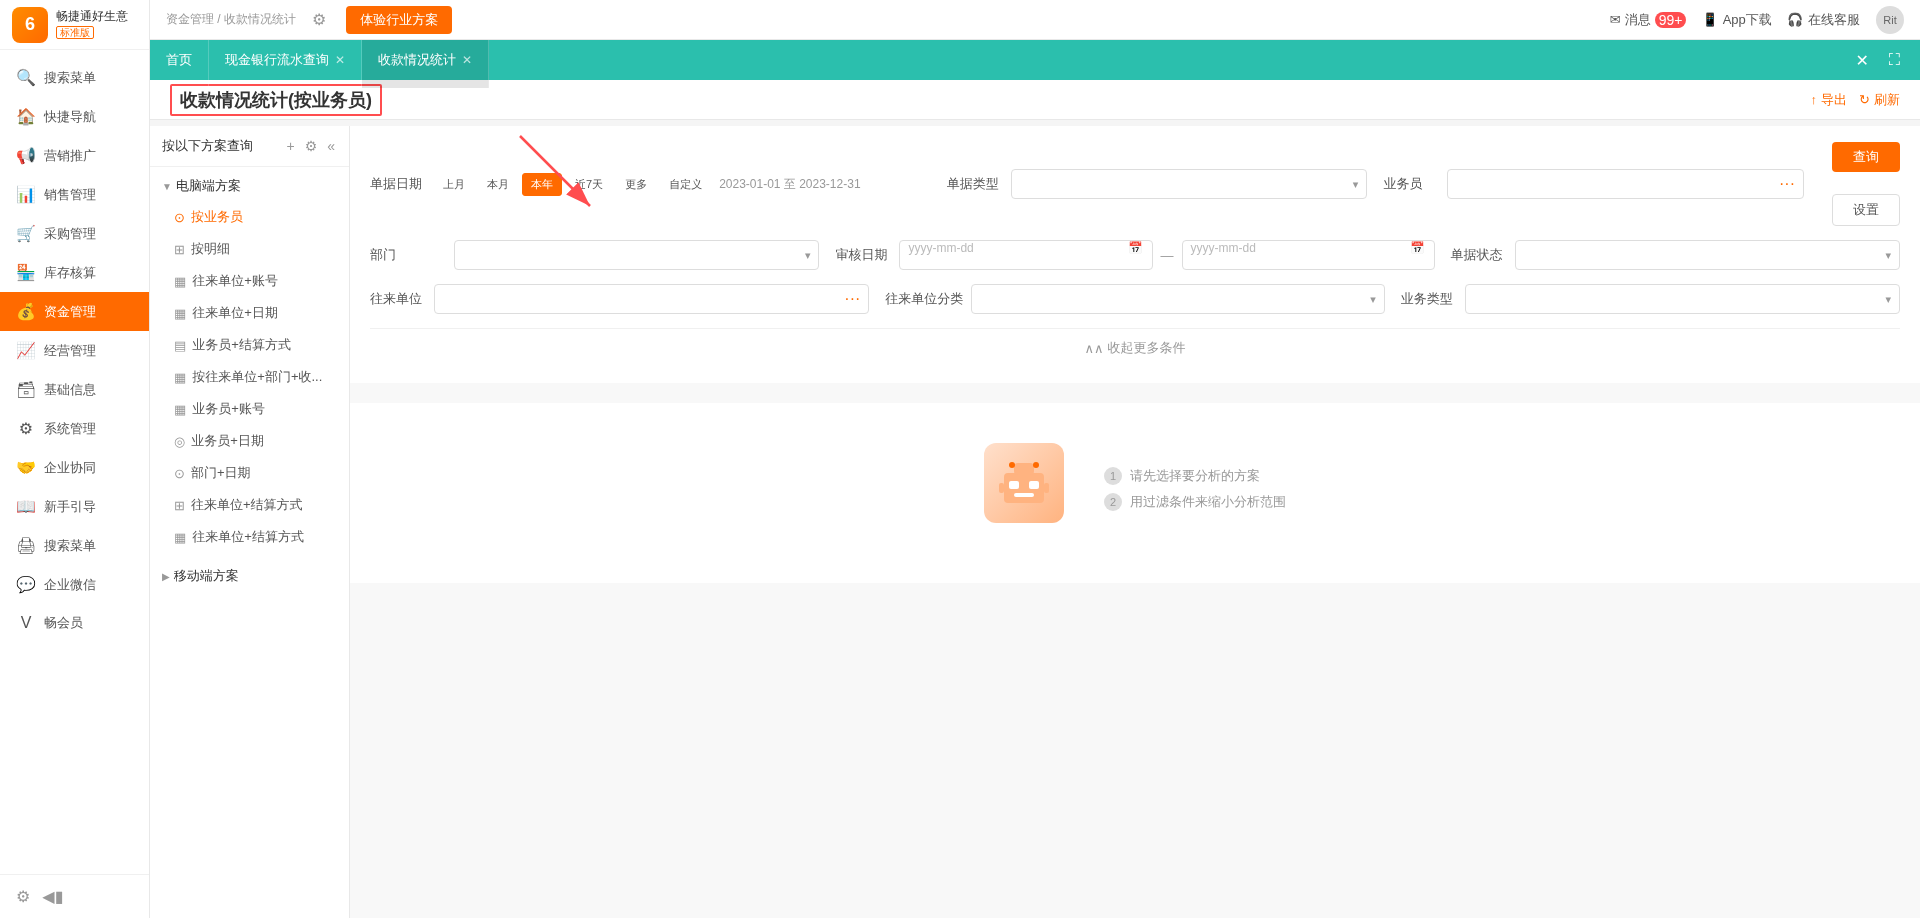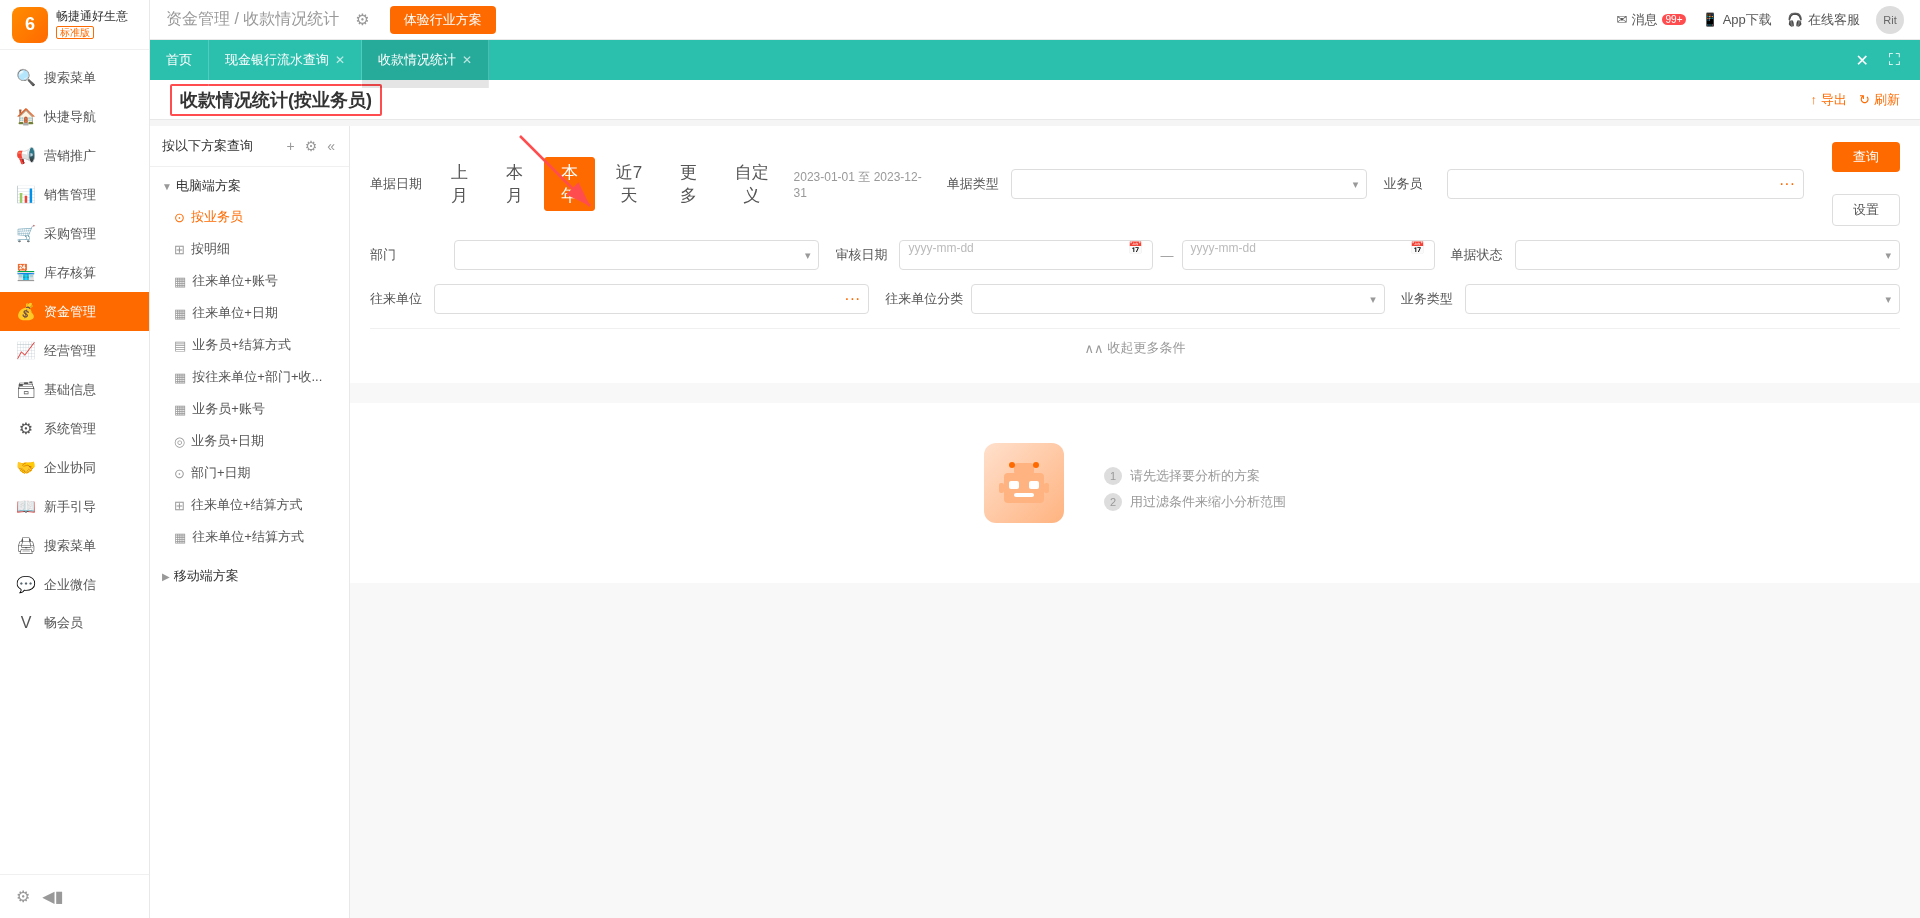--- a/index.html
+++ b/index.html
@@ -13,31 +13,31 @@
       align-items: center;
       padding: 0 16px;
       border-bottom: 1px solid #e8e8e8;
       position: fixed;
       top: 0; left: 150px; right: 0;
       z-index: 100;
     }
     .top-header-left {
       display: flex; align-items: center; gap: 8px; flex: 1;
     }
-    .breadcrumb-text { font-size: 16px; color: #999; }
+    .breadcrumb-text { font-size: 12px; color: #999; }
     .header-gear { color: #999; cursor: pointer; margin-left: 8px; font-size: 16px; }
     .trial-btn {
       background: #ff6a00; color: #fff; border: none; border-radius: 4px;
       padding: 5px 14px; font-size: 13px; cursor: pointer; margin-left: 12px;
     }
     .top-header-right {
       display: flex; align-items: center; gap: 16px;
     }
     .msg-btn { display: flex; align-items: center; gap: 4px; cursor: pointer; color: #555; font-size: 13px; }
-    .badge { background: #ff4d4f; color: #fff; border-radius: 10px; font-size: 10px; padding: 0 4px; }
+    .badge { background: #ff4d4f; color: #fff; border-radius: 10px; font-size: 14px; padding: 0 4px; }
     .app-download, .online-service { display: flex; align-items: center; gap: 4px; cursor: pointer; color: #555; font-size: 13px; }
     .user-avatar { width: 28px; height: 28px; border-radius: 50%; background: #ddd; display: flex; align-items: center; justify-content: center; font-size: 11px; color: #666; }
 
     
     .sidebar {
       position: fixed;
       top: 0; left: 0; bottom: 0;
       width: 150px;
       background: #fff;
       border-right: 1px solid #e8e8e8;
@@ -175,21 +175,21 @@
     }
     .filter-item {
       display: flex; align-items: center; gap: 8px; flex: 1;
     }
     .filter-label { font-size: 13px; color: #555; white-space: nowrap; min-width: 56px; }
     .filter-date-group {
       display: flex; align-items: center; gap: 4px;
     }
     .date-quick-btn {
       padding: 3px 8px; border-radius: 3px; cursor: pointer;
-      font-size: 17px; color: #555; border: 1px solid transparent;
+      font-size: 11px; color: #555; border: 1px solid transparent;
       background: none;
     }
     .date-quick-btn.active { background: #ff6a00; color: #fff; border-color: #ff6a00; }
     .date-range { font-size: 12px; color: #999; margin-left: 4px; }
     .filter-select {
       flex: 1; height: 30px; border: 1px solid #ddd; border-radius: 4px;
       padding: 0 8px; font-size: 13px; color: #333; background: #fff;
       display: flex; align-items: center; justify-content: space-between; cursor: pointer;
     }
     .filter-select-placeholder { color: #bbb; }

